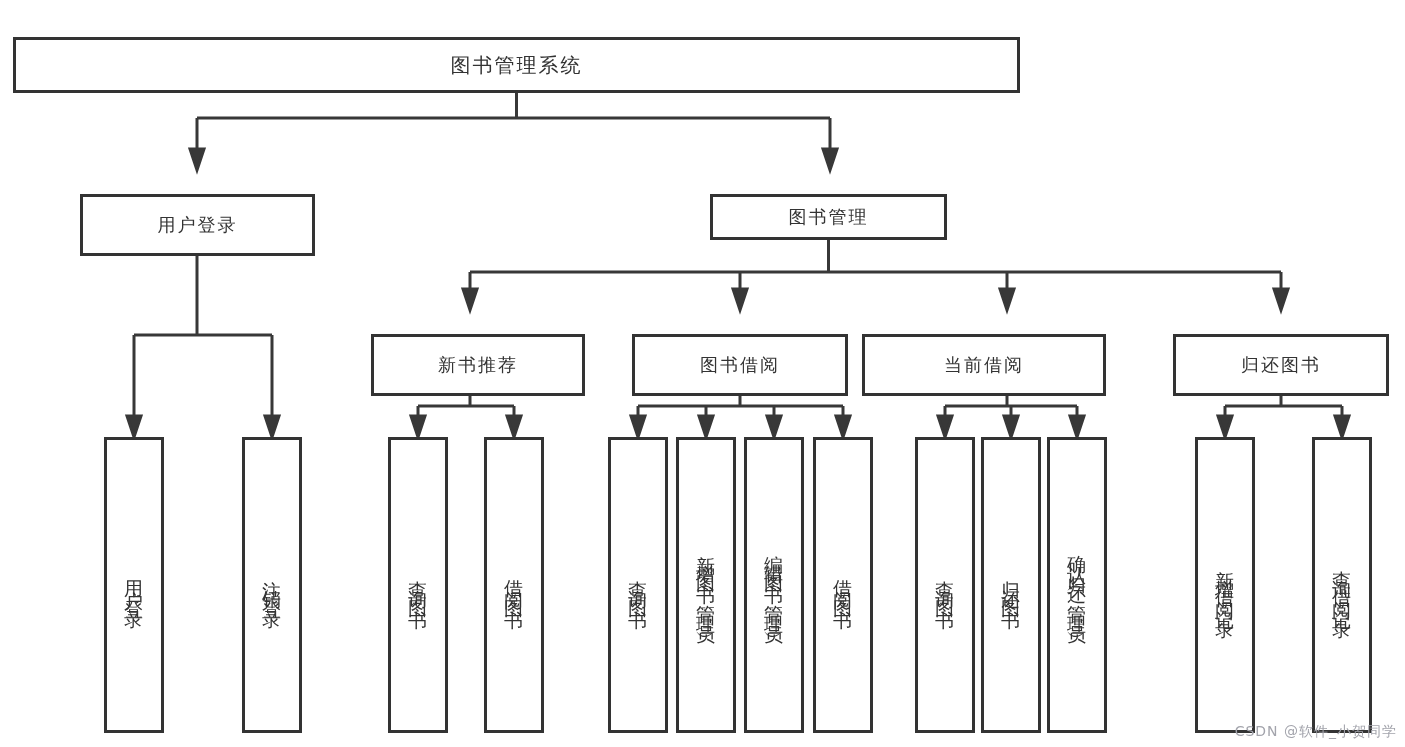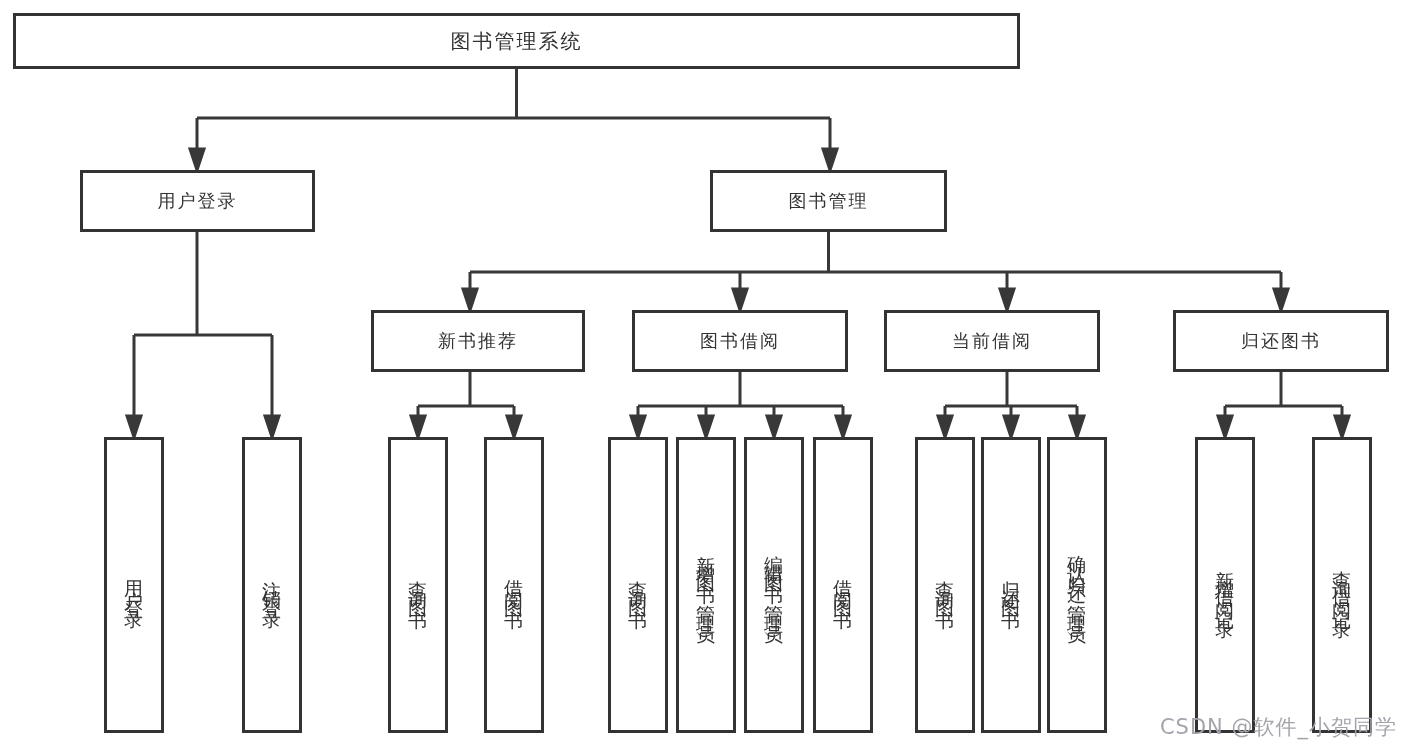--- a/index.html
+++ b/index.html
@@ -20,27 +20,27 @@
   .node {
     position: absolute;
     box-sizing: border-box;
     border: 3px solid #333333;
     background: #ffffff;
     display: flex;
     align-items: center;
     justify-content: center;
     text-align: center;
   }
-  .node.h { font-size: 18px; letter-spacing: 2px; }
+  .node.h { font-size: 18px; letter-spacing: 2px; margin-top: 24px; }
   .node.root { left: 13px; top: 13px; width: 1007px; height: 56px; font-size: 20px; }
   .node.user-login   { left: 80px;  top: 170px; width: 235px; height: 62px; }
-  .node.book-mgmt    { left: 710px; top: 170px; width: 237px; height: 62px; }
+  .node.book-mgmt    { left: 710px; top: 170px; width: 237px; height: 46px; }
   .node.new-book     { left: 371px; top: 310px; width: 214px; height: 62px; }
   .node.book-borrow  { left: 632px; top: 310px; width: 216px; height: 62px; }
-  .node.cur-borrow   { left: 884px; top: 310px; width: 216px; height: 62px; }
+  .node.cur-borrow   { left: 862px; top: 310px; width: 244px; height: 62px; }
   .node.borrow-rec   { left: 1173px; top: 310px; width: 216px; height: 62px; }
   .node.v {
     top: 437px;
     width: 60px;
     height: 296px;
     font-size: 19px;
   }
   .node.v .vtext {
     writing-mode: vertical-rl;
     text-orientation: mixed;
@@ -58,21 +58,21 @@
   .l7  { left: 813px; }
   .l8  { left: 915px; }
   .l9  { left: 981px; }
   .l10 { left: 1047px; }
   .l11 { left: 1195px; }
   .l12 { left: 1312px; }
   .watermark {
     position: absolute;
     right: 8px;
     bottom: 6px;
-    font-size: 21px;
+    font-size: 14px;
     color: #a3a4ac;
     letter-spacing: 1px;
     z-index: 5;
   }
 </style>
 </head>
 <body>
 
 <div class="canvas">
 

